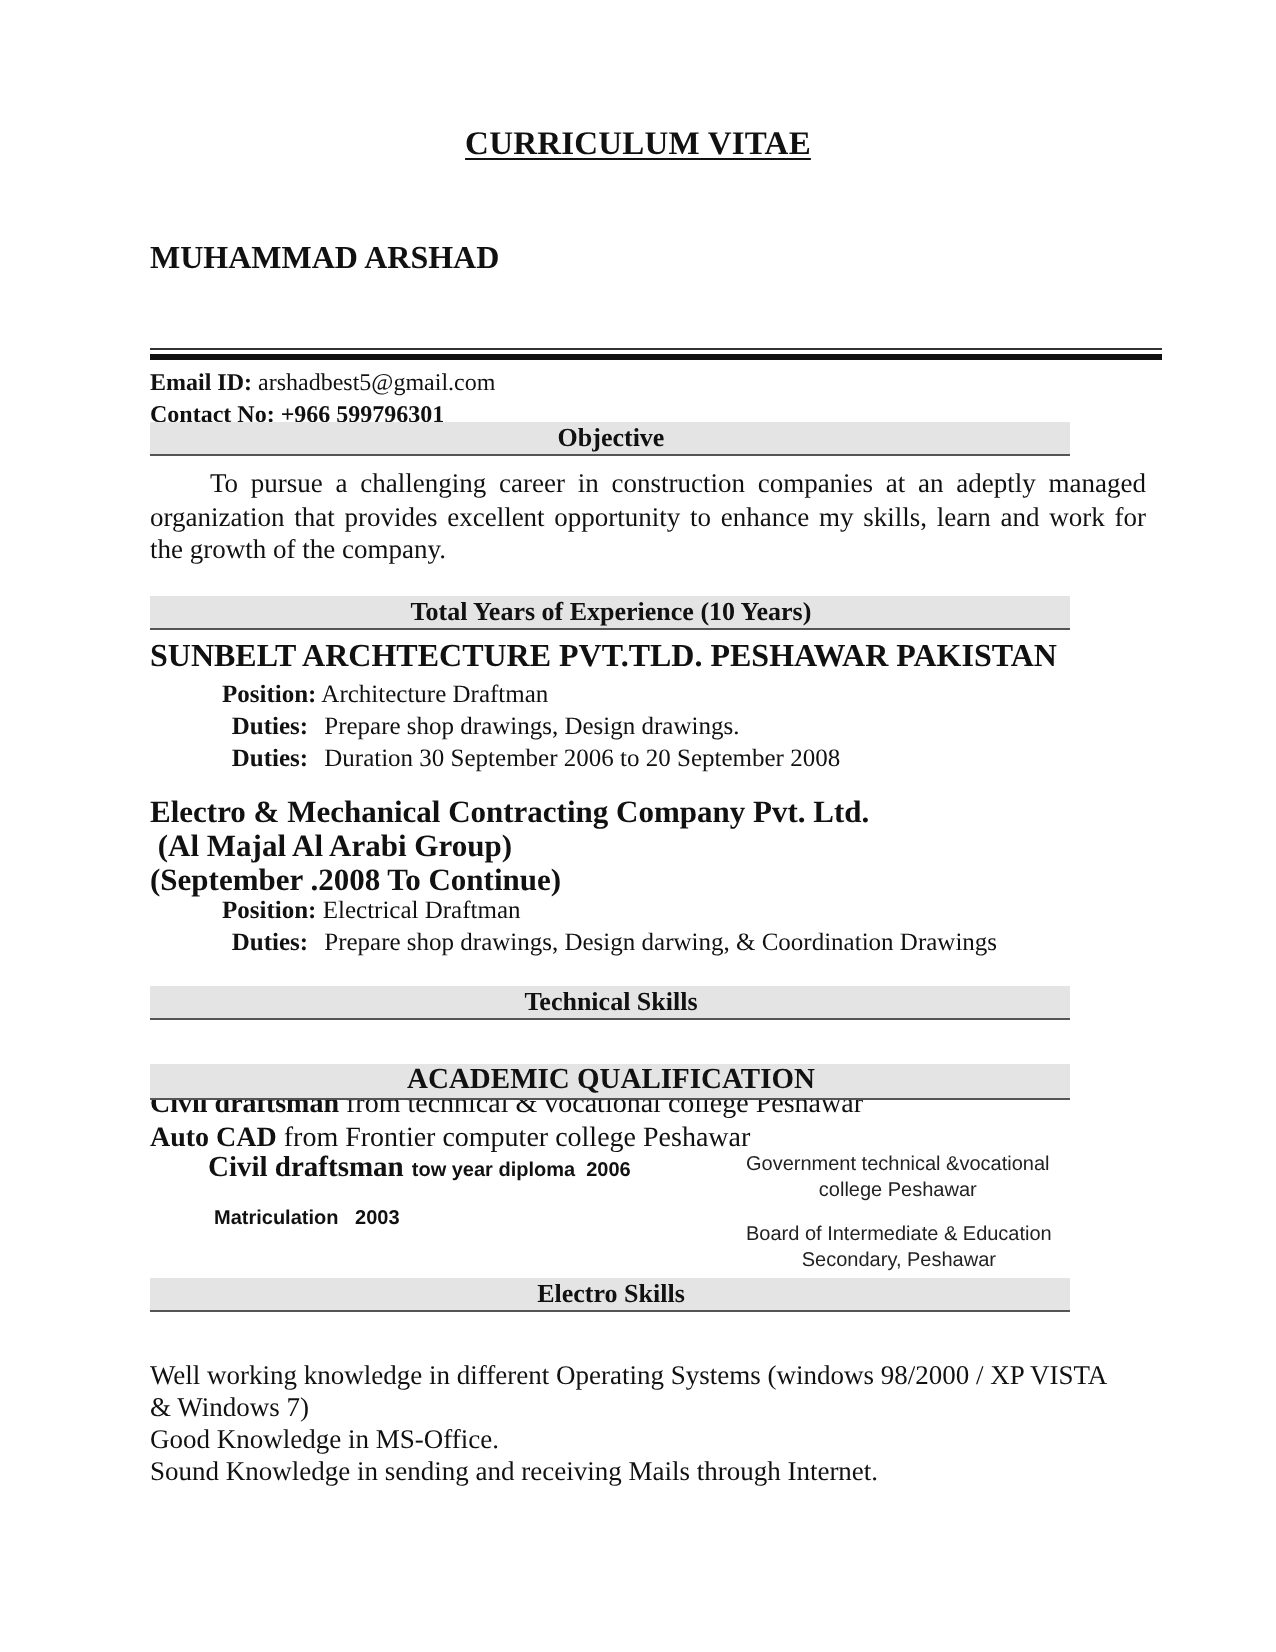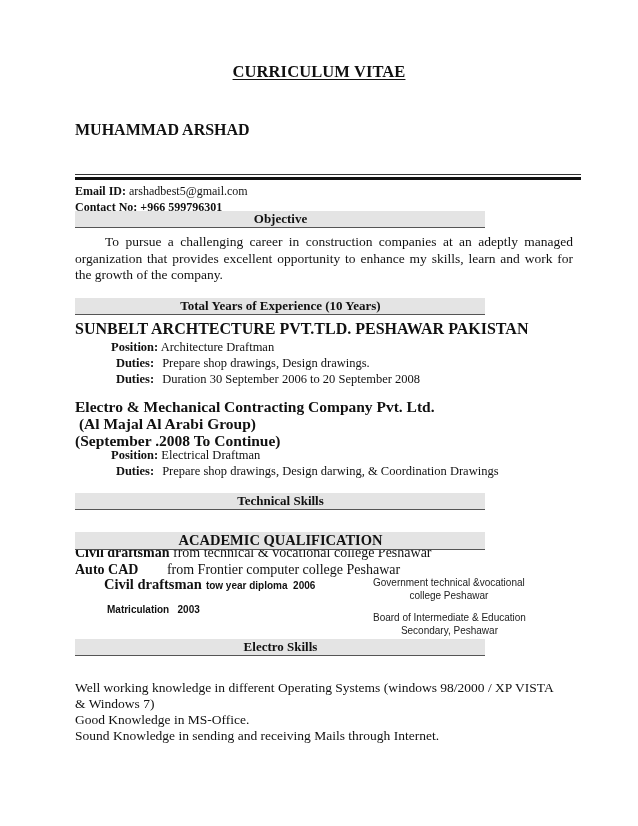--- a/index.html
+++ b/index.html
@@ -45,21 +45,21 @@
       box-sizing: border-box;
     }
     .double-rule::after {
       content: "";
       position: absolute;
       left: 0; right: 0; top: 2px; height: 3px;
       background: #111;
     }
 
     .section-bar {
-      left: 75px; width: 410px; height: 17px;
+      left: 75px; width: 460px; height: 17px;
       background: #e4e4e4;
       border-bottom: 1.5px solid #555;
       box-sizing: border-box;
       font-weight: bold;
       font-size: 13px;
       line-height: 16px;
       padding-left: 1px;
       white-space: nowrap;
     }
     .section-bar.tall { height: 18px; font-size: 14.5px; line-height: 17px; }
@@ -165,21 +165,21 @@
 <div class="abs detail" style="top:464px;">
   <b class="lbl" style="width:48px;">Duties:</b>
   <span>Prepare shop drawings, Design darwing, &amp; Coordination Drawings</span>
 </div>
 
 <div class="abs section-bar" style="top:493px;">Technical Skills</div>
 <div class="abs skill-line" style="top:517px;">
   <b>Civil draftsman</b><span style="white-space:pre;"> from technical &amp; vocational college Peshawar</span>
 </div>
 <div class="abs skill-line" style="top:534px;">
-  <b>Auto CAD</b><span style="white-space:pre;padding-left:25px;"> from Frontier computer college Peshawar</span>
+  <b>Auto CAD</b><span style="white-space:pre;"> from Frontier computer college Peshawar</span>
 </div>
 
 <div class="abs section-bar tall" style="top:532px;">ACADEMIC QUALIFICATION</div>
 
 <div class="abs acad-left" style="left:104px; top:576px;">
   <span class="big">Civil draftsman</span><span style="white-space:pre;">tow year diploma  2006</span>
 </div>
 <div class="abs acad-right" style="top:576px;">
   <div>Government technical &amp;vocational</div>
   <div>college Peshawar</div>

